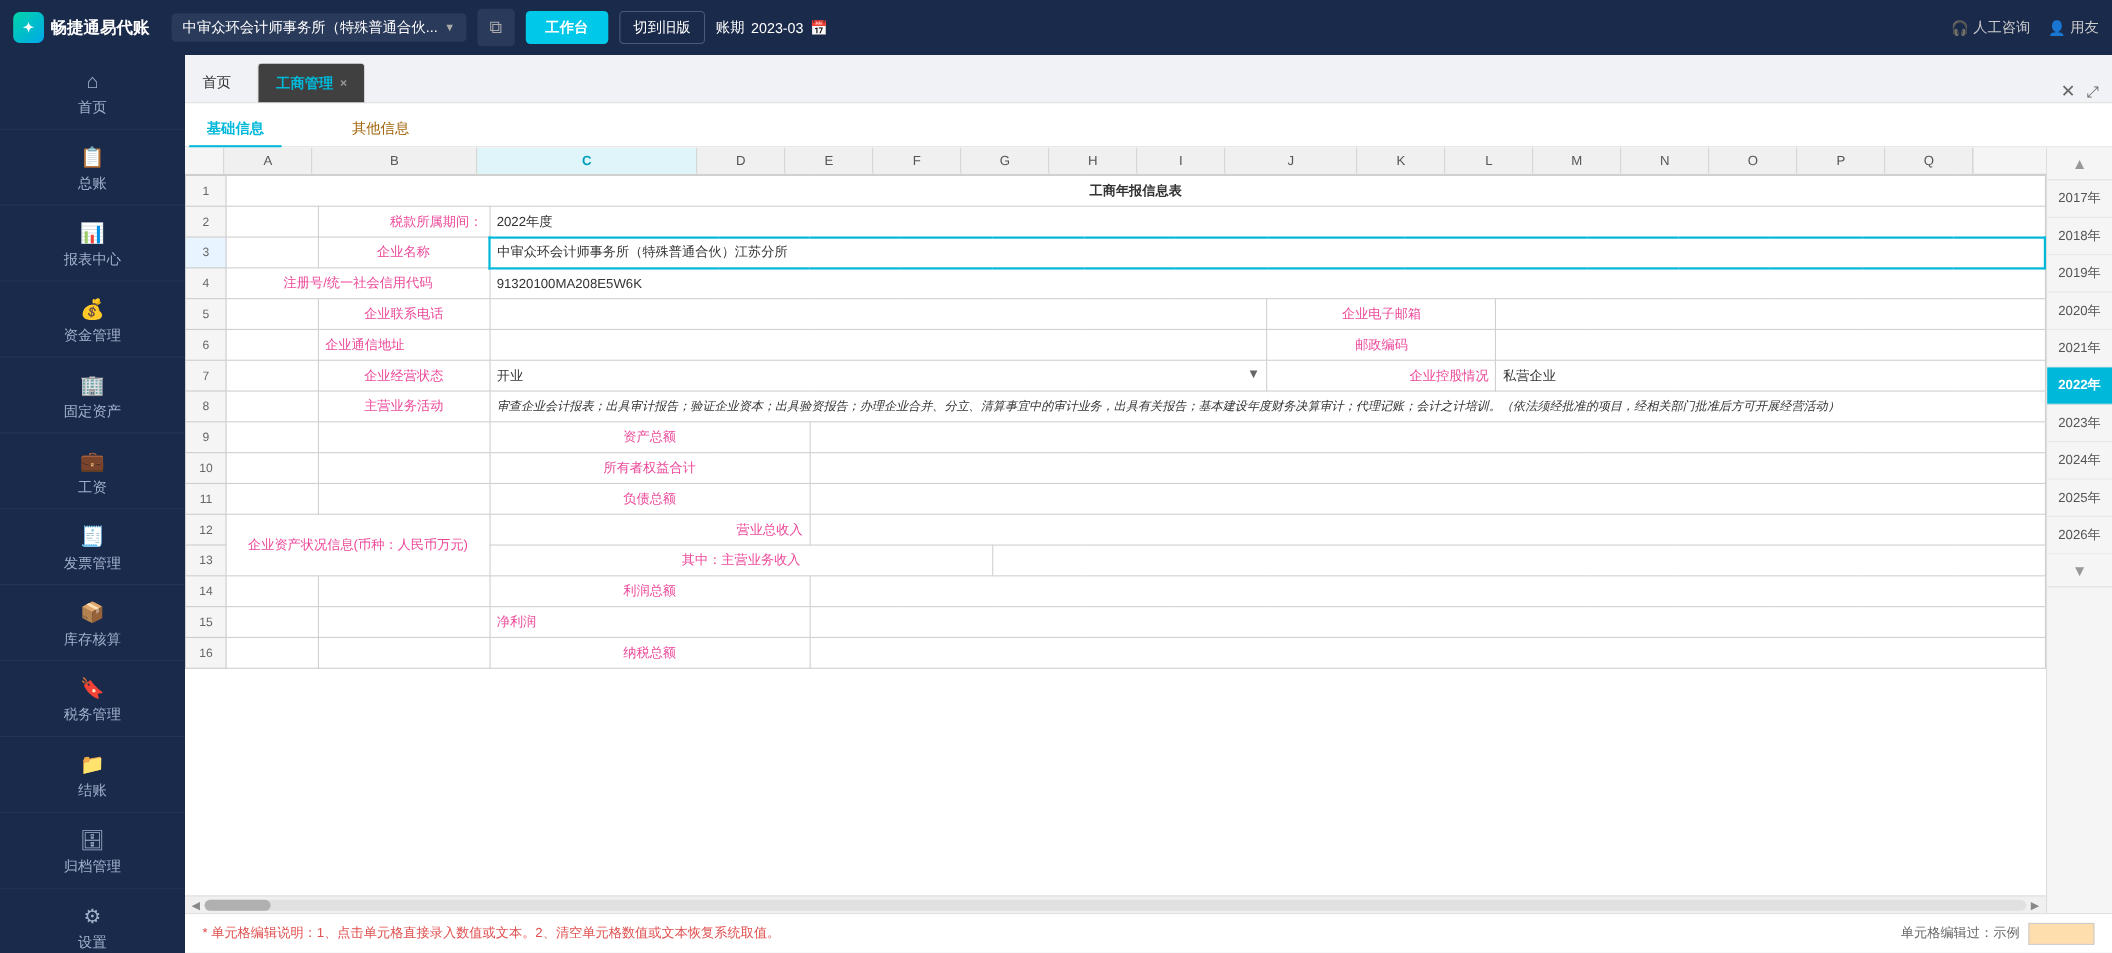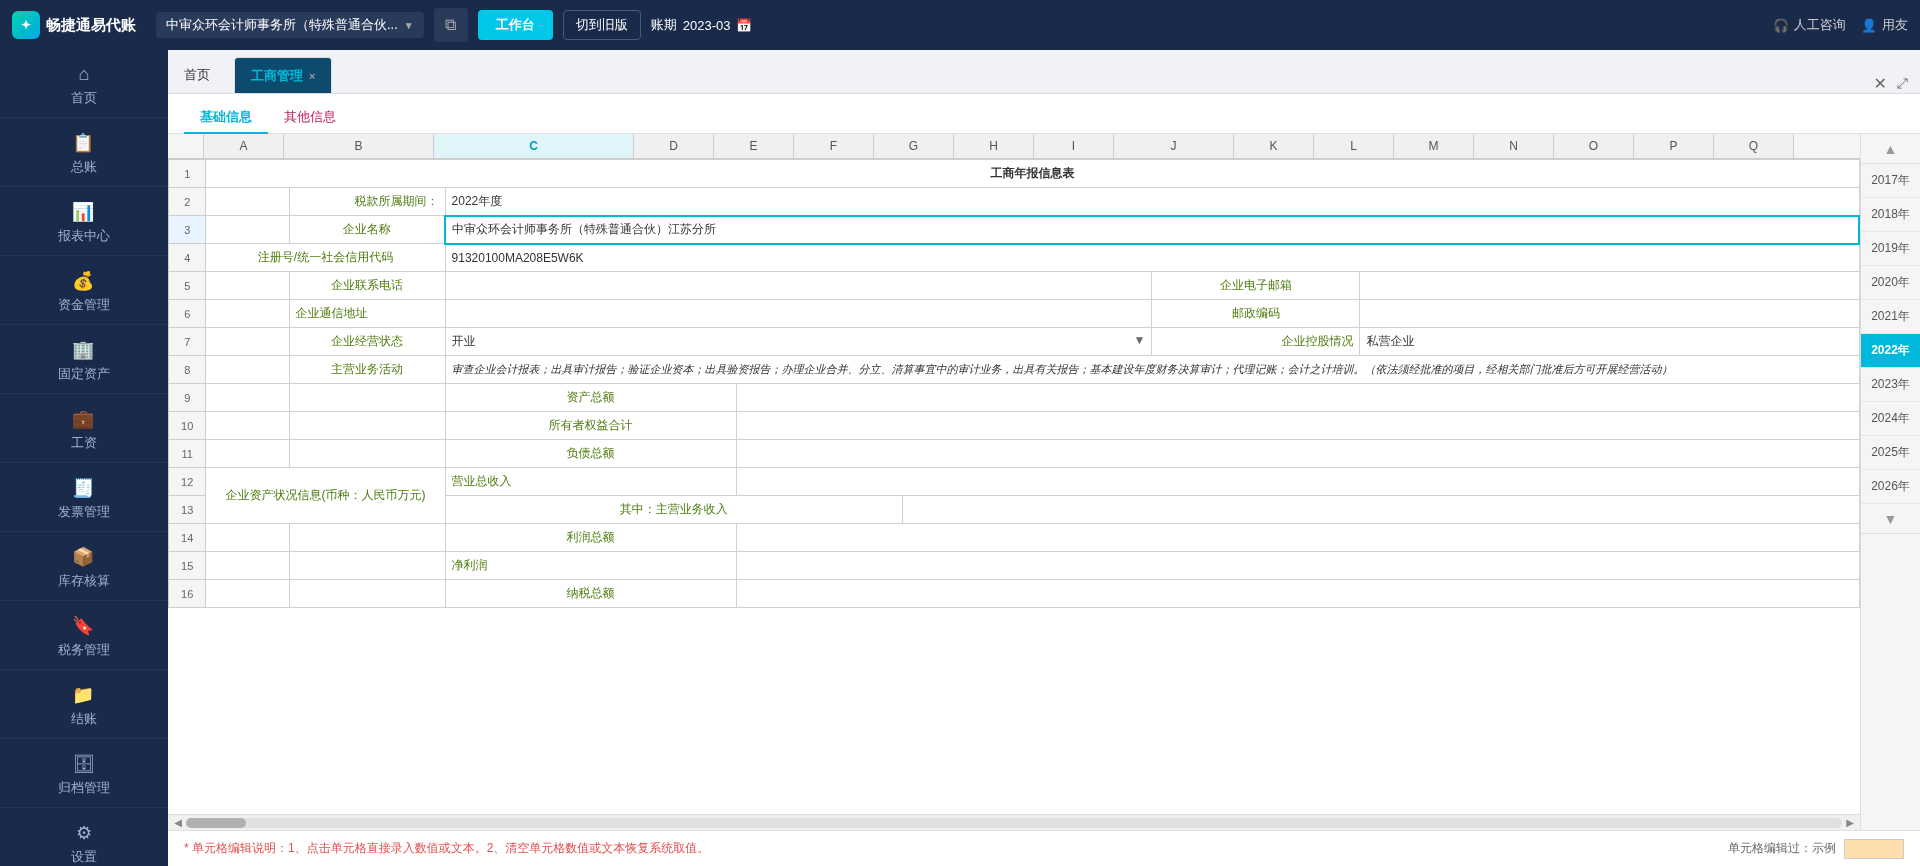--- a/index.html
+++ b/index.html
@@ -26,27 +26,27 @@
     .sidebar { width: 168px; background: #1a2a4a; display: flex; flex-direction: column; flex-shrink: 0; overflow-y: auto; }
     .sidebar-item { display: flex; flex-direction: column; align-items: center; justify-content: center; padding: 14px 0 10px; color: #a0b0cc; cursor: pointer; gap: 4px; font-size: 13px; border-bottom: 1px solid rgba(255,255,255,0.05); }
     .sidebar-item .si-icon { font-size: 18px; }
 
     
     .content-area { flex: 1; display: flex; flex-direction: column; overflow: hidden; background: #fff; }
 
     
     .tab-bar { height: 44px; background: #f0f2f5; display: flex; align-items: flex-end; padding: 0 0 0 0; border-bottom: 1px solid #ddd; flex-shrink: 0; }
     .tab-item { height: 36px; padding: 0 16px; display: flex; align-items: center; gap: 6px; background: #e4e6ea; border-radius: 4px 4px 0 0; margin-left: 8px; cursor: pointer; font-size: 13px; color: #666; border: 1px solid #ddd; border-bottom: none; }
-    .tab-item.active { background: #0c4a6e; color: #00b8d9; border-color: #ddd; font-weight: bold; }
+    .tab-item.active { background: #404040; color: #00b8d9; border-color: #ddd; font-weight: bold; }
     .tab-home { background: transparent; border: none; color: #333; font-size: 13px; padding: 0 16px; height: 36px; display: flex; align-items: center; cursor: pointer; }
     .tab-close { font-size: 11px; color: #999; cursor: pointer; }
 
     
-    .sub-tab-bar { display: flex; padding: 8px 16px 0; border-bottom: 1px solid #e0e0e0; background: #fff; flex-shrink: 0; }
-    .sub-tab { padding: 6px 16px; cursor: pointer; font-size: 13px; color: #be185d; border-bottom: 2px solid transparent; margin-bottom: -1px; }
+    .sub-tab-bar { display: flex; padding: 8px 4px 0; border-bottom: 1px solid #e0e0e0; background: #fff; flex-shrink: 0; gap: 48px; }
+    .sub-tab { padding: 6px 16px; cursor: pointer; font-size: 13px; color: #a16207; border-bottom: 2px solid transparent; margin-bottom: -1px; }
     .sub-tab.active { color: #00b8d9; border-bottom-color: #00b8d9; font-weight: bold; }
 
     
     .table-toolbar { display: flex; justify-content: flex-end; align-items: center; padding: 8px 16px; gap: 10px; flex-shrink: 0; }
     .reset-btn { background: #fff; color: #e8b800; border: 1px solid #e8b800; border-radius: 4px; padding: 5px 14px; font-size: 13px; cursor: pointer; }
     .refresh-btn { background: transparent; color: #333; border: none; cursor: pointer; font-size: 13px; display: flex; align-items: center; gap: 4px; }
 
     
     .spreadsheet-container { flex: 1; display: flex; overflow: hidden; }
     .spreadsheet-main { flex: 1; overflow: hidden; display: flex; flex-direction: column; }
@@ -55,21 +55,21 @@
     .col-header-row { display: flex; background: #f5f5f5; border-bottom: 1px solid #ccc; flex-shrink: 0; overflow: hidden; }
     .row-num-cell { width: 36px; min-width: 36px; height: 24px; background: #f5f5f5; border-right: 1px solid #ccc; display: flex; align-items: center; justify-content: center; font-size: 11px; color: #666; }
     .col-header-cell { height: 24px; border-right: 1px solid #ccc; display: flex; align-items: center; justify-content: center; font-size: 12px; color: #555; background: #f0f0f0; }
 
     
     .table-scroll { flex: 1; overflow: auto; }
     .spreadsheet-table { border-collapse: collapse; min-width: 100%; }
     .spreadsheet-table td { border: 1px solid #d0d0d0; padding: 2px 6px; font-size: 12px; white-space: nowrap; height: 28px; vertical-align: middle; }
     .spreadsheet-table .row-num { background: #f5f5f5; text-align: center; color: #666; width: 36px; min-width: 36px; font-size: 11px; border: 1px solid #ccc; }
     .cell-title { background: #fff; text-align: center; font-size: 15px; font-weight: bold; color: #333; }
-    .cell-label { background: #fff; text-align: center; color: #4d7c0f; }
+    .cell-label { background: #fff; text-align: center; color: #ec4899; }
     .col-A { width: 80px; }
     .col-B { width: 150px; }
     .col-C { width: 200px; }
     .col-D { width: 80px; }
     .col-E { width: 80px; }
     .col-F { width: 80px; }
     .col-G { width: 80px; }
     .col-H { width: 80px; }
     .col-I { width: 80px; }
     .col-J { width: 120px; }
@@ -338,21 +338,21 @@
               <td class="row-num">11</td>
               <td></td>
               <td></td>
               <td colspan="2" class="cell-label" style="text-align:center;">负债总额</td>
               <td colspan="13"></td>
             </tr>
 
             <tr>
               <td class="row-num">12</td>
               <td colspan="2" class="cell-label" style="text-align:center; white-space:normal;" rowspan="2">企业资产状况信息(币种：人民币万元)</td>
-              <td colspan="2" class="cell-label" style="text-align:left;margin-left:48px;">营业总收入</td>
+              <td colspan="2" class="cell-label" style="text-align:right;margin-left:48px;">营业总收入</td>
               <td colspan="13"></td>
             </tr>
 
             <tr>
               <td class="row-num">13</td>
               <td colspan="4" class="cell-label" style="text-align:center;">其中：主营业务收入</td>
               <td colspan="11"></td>
             </tr>
 
             <tr>

